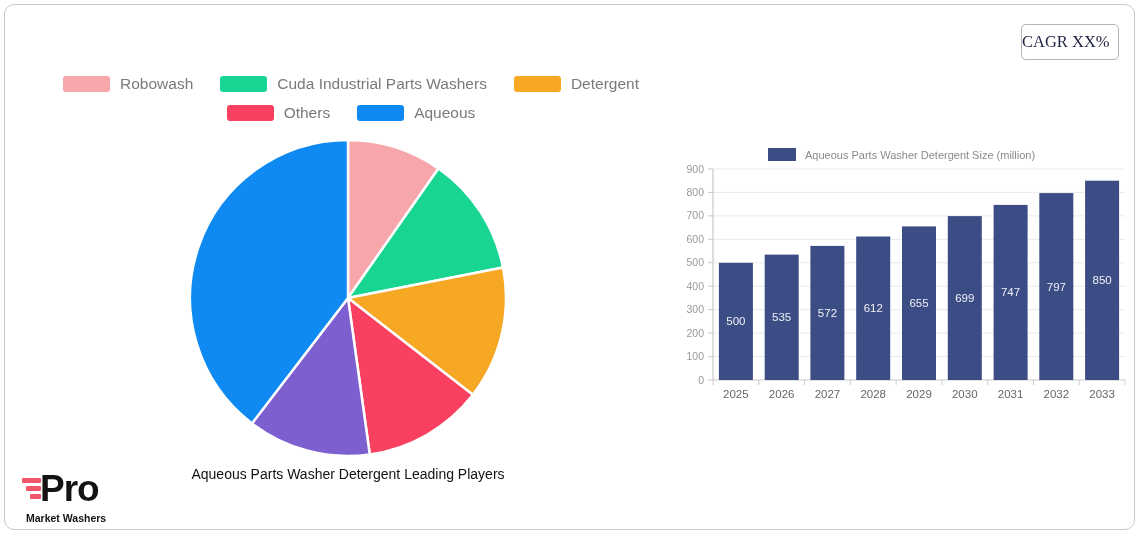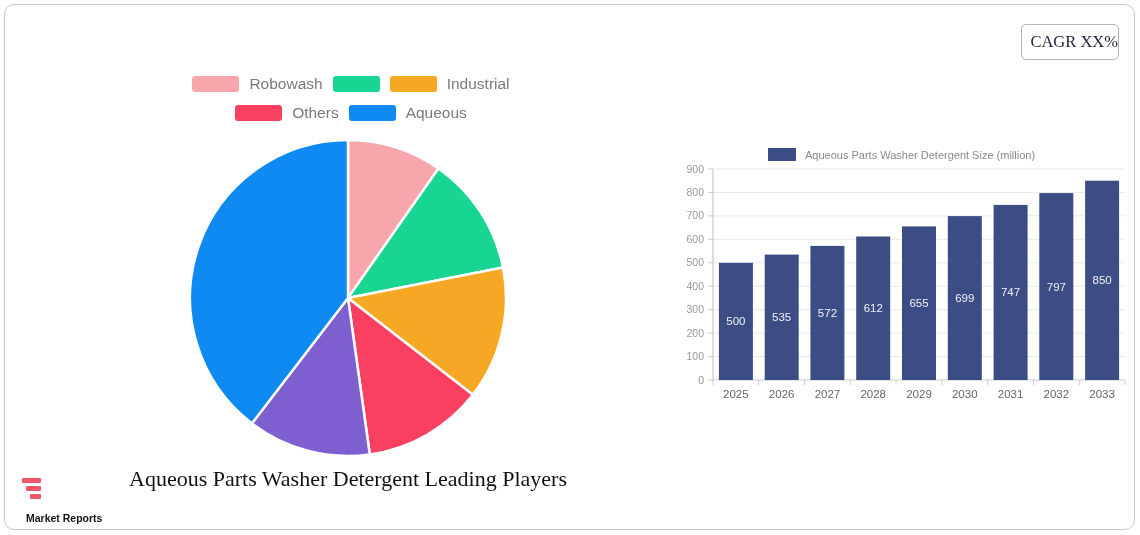--- a/index.html
+++ b/index.html
@@ -8,35 +8,35 @@
     font-family:"Liberation Sans", sans-serif; overflow:hidden;
   }
   .card {
     position:absolute; left:4px; top:4px; width:1131px; height:526px;
     background:#ffffff; border:1.5px solid #c8c8c8; border-radius:10px;
     box-sizing:border-box;
   }
   .cagr-badge {
     position:absolute; top:24px; right:21px; width:96px; height:34px;
     border:1px solid #b5b5b5; border-radius:5px; background:#fff;
-    display:flex; align-items:center; justify-content:flex-end;
+    display:flex; align-items:center; justify-content:flex-start;
     font-family:"Liberation Serif", serif; font-size:16.5px; color:#1e2240;
   }
   .pie-legend {
     position:absolute; left:55px; top:75px; width:592px;
     display:flex; flex-direction:column; align-items:center; gap:11px;
   }
-  .legend-row { display:flex; align-items:center; gap:10px;justify-content:space-between; }
+  .legend-row { display:flex; align-items:center; gap:27px;justify-content:space-between; }
   .legend-item { display:flex; align-items:center; gap:10px; }
   .legend-swatch { width:47px; height:16px; border-radius:3px; }
   .legend-label { font-size:15.5px; color:#7a7a7a; white-space:nowrap; }
   #pie-svg { position:absolute; left:188px; top:138px; }
   .pie-title {
     position:absolute; left:128px; top:466px; width:440px; text-align:center;
-    font-family:Liberation Serif, serif; font-size:22px; color:#121212;
+    font-family:Liberation Sans, sans-serif; font-size:14px; color:#121212;
   }
   #bar-svg { position:absolute; left:660px; top:138px; }
   .logo { position:absolute; left:22px; top:476px; width:110px; height:50px; }
   .logo-bars { position:absolute; left:0; top:2px; width:20px; height:22px; }
   .logo-bar { position:absolute; height:5px; border-radius:1px; }
   .logo-bar.b1 { left:0;  top:0;  width:19px; }
   .logo-bar.b2 { left:4px; top:8px; width:15px; }
   .logo-bar.b3 { left:8px; top:16px; width:11px; }
   .logo-name {
     position:absolute; left:18px; top:-8px;
@@ -57,24 +57,25 @@
 </div>
 
 <div class="pie-legend" id="pie-legend">
     <div class="legend-row">
       <div class="legend-item">
         <span class="legend-swatch" style="background: rgb(247, 166, 171);"></span>
         <span class="legend-label">Robowash</span>
       </div>
       <div class="legend-item">
         <span class="legend-swatch" style="background: rgb(25, 213, 146);"></span>
+        <span class="legend-label">Cuda Industrial Parts Washers</span>
       </div>
       <div class="legend-item">
         <span class="legend-swatch" style="background: rgb(246, 167, 35);"></span>
-        <span class="legend-label">Industrial</span>
+        <span class="legend-label">Detergent</span>
       </div>
     </div>
     <div class="legend-row">
       <div class="legend-item">
         <span class="legend-swatch" style="background: rgb(249, 64, 96);"></span>
         <span class="legend-label">Others</span>
       </div>
       <div class="legend-item">
         <span class="legend-swatch" style="background: rgb(14, 138, 242);"></span>
         <span class="legend-label">Aqueous</span>
@@ -167,14 +168,15 @@
     <text x="442.11111111111114" y="146.4" font-size="11.5" fill="#eef0f6" text-anchor="middle" font-family="Liberation Sans, sans-serif">850</text>
     <text x="442.11111111111114" y="260" font-size="11.5" fill="#666666" text-anchor="middle" font-family="Liberation Sans, sans-serif">2033</text>
   </svg>
 
 <div class="logo">
   <div class="logo-bars">
     <div class="logo-bar b1" style="background: rgb(242, 86, 106);"></div>
     <div class="logo-bar b2" style="background: rgb(242, 86, 106);"></div>
     <div class="logo-bar b3" style="background: rgb(242, 86, 106);"></div>
   </div>
-  <div class="logo-subtitle">Market Reports</div>
+  <div class="logo-name">Pro</div>
+  <div class="logo-subtitle">Market Washers</div>
 </div>
 
 </body></html>

